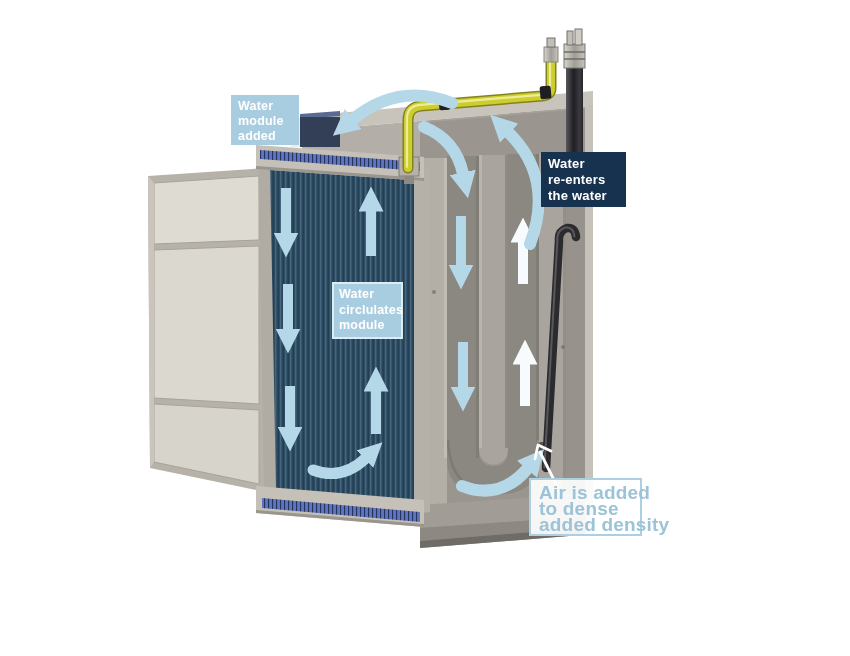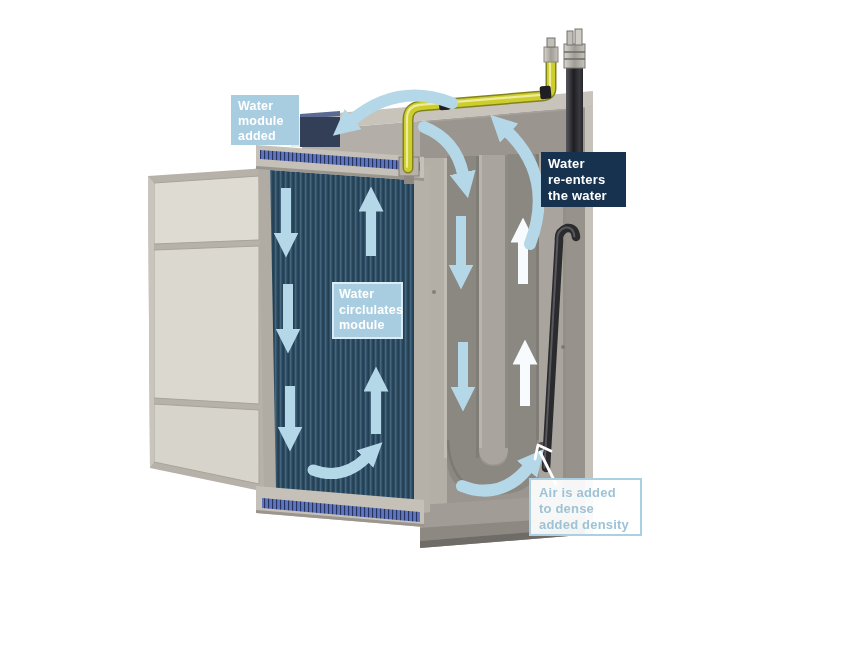--- a/index.html
+++ b/index.html
@@ -8,21 +8,21 @@
   .scene svg{position:absolute;left:0;top:0;}
   .lbl{position:absolute;box-sizing:border-box;font-weight:700;letter-spacing:.2px;}
   .lbl div{white-space:nowrap;}
   .lbl-dense{left:231px;top:95px;width:68px;height:50px;background:#a9cde0;color:#ffffff;
              font-size:12.5px;line-height:15px;padding:4px 7px;}
   .lbl-reenters{left:541px;top:152px;width:85px;height:55px;background:#16324e;color:#ffffff;
              font-size:13px;line-height:16px;padding:4px 7px;}
   .lbl-circ{left:332px;top:282px;width:71px;height:57px;background:#a9cde0;color:#ffffff;
              border:2px solid #dcecf4;font-size:12.5px;line-height:15.5px;padding:3px 5px;}
   .lbl-air{left:529px;top:478px;width:113px;height:58px;background:rgba(255,255,255,.92);
-             color:#9cc3d6;border:2px solid #abd0e1;font-size:13px;line-height:16px;padding:5px 8px;}
+             color:#9cc3d6;border:2px solid #abd0e1;font-size:19px;line-height:16px;padding:5px 8px;}
 </style>
 </head>
 <body>
 
 <div class="scene">
 <svg width="850" height="656" viewBox="0 0 850 656">
   <defs>
     <pattern id="memb" width="5" height="8" patternUnits="userSpaceOnUse">
       <rect width="5" height="8" fill="#2e4d63"></rect>
       <rect x="0" width="1.3" height="8" fill="#456680"></rect>

